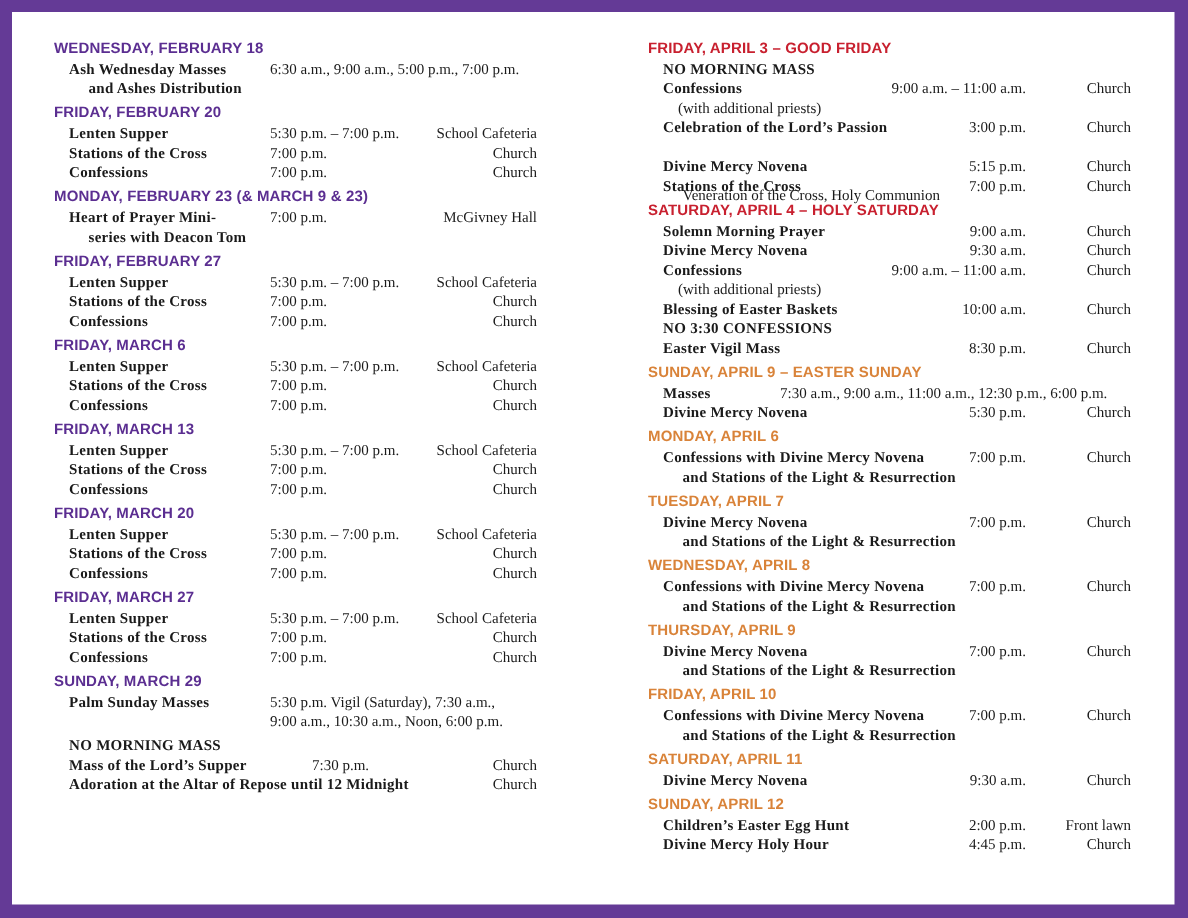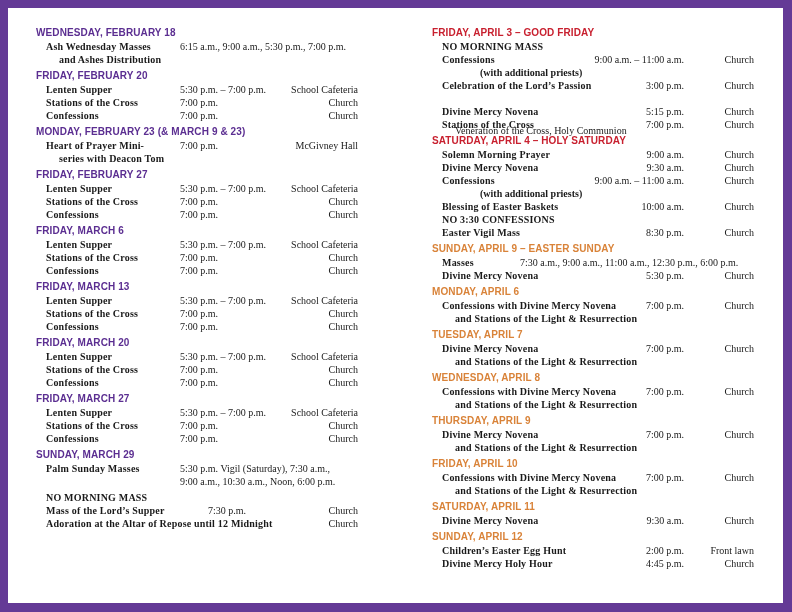--- a/index.html
+++ b/index.html
@@ -45,21 +45,21 @@
       height: 13px;
       line-height: 13px;
       white-space: nowrap;
     }
     .row .label {
       position: absolute; left: 10px;
       font-weight: bold;
       letter-spacing: 0.2px;
     }
     .row .label.cont { left: 23px; }
-    .row .label.note { font-weight: bold; left: 20px; letter-spacing: 0; margin-left: 28px; }
+    .row .label.note { font-weight: normal; left: 20px; letter-spacing: 0; }
     .row .label.note2 { font-weight: normal; left: 23px; letter-spacing: 0; margin-top: 32px; }
     .row .time { position: absolute; left: 144px; }
     .row .loc {
       position: absolute; right: 2px;
     }
     .row .time-wide { position: absolute; left: 144px; }
 
     
     .col-right .row .time { left: auto; right: 72px; }
     .col-right .row .loc { right: 2px; }
@@ -69,21 +69,21 @@
 <body>
 
 <div class="frame"></div>
 
 <div class="col col-left">
 
   <div class="section">
     <div class="hdr purple">WEDNESDAY, FEBRUARY 18</div>
     <div class="row">
       <span class="label">Ash Wednesday Masses</span>
-      <span class="time">6:15 a.m., 9:00 a.m., 5:30 p.m., 7:00 p.m.</span>
+      <span class="time">6:30 a.m., 9:00 a.m., 5:00 p.m., 7:00 p.m.</span>
     </div>
     <div class="row">
       <span class="label cont">and Ashes Distribution</span>
     </div>
   </div>
 
   <div class="section">
     <div class="hdr purple">FRIDAY, FEBRUARY 20</div>
     <div class="row">
       <span class="label">Lenten Supper</span>

